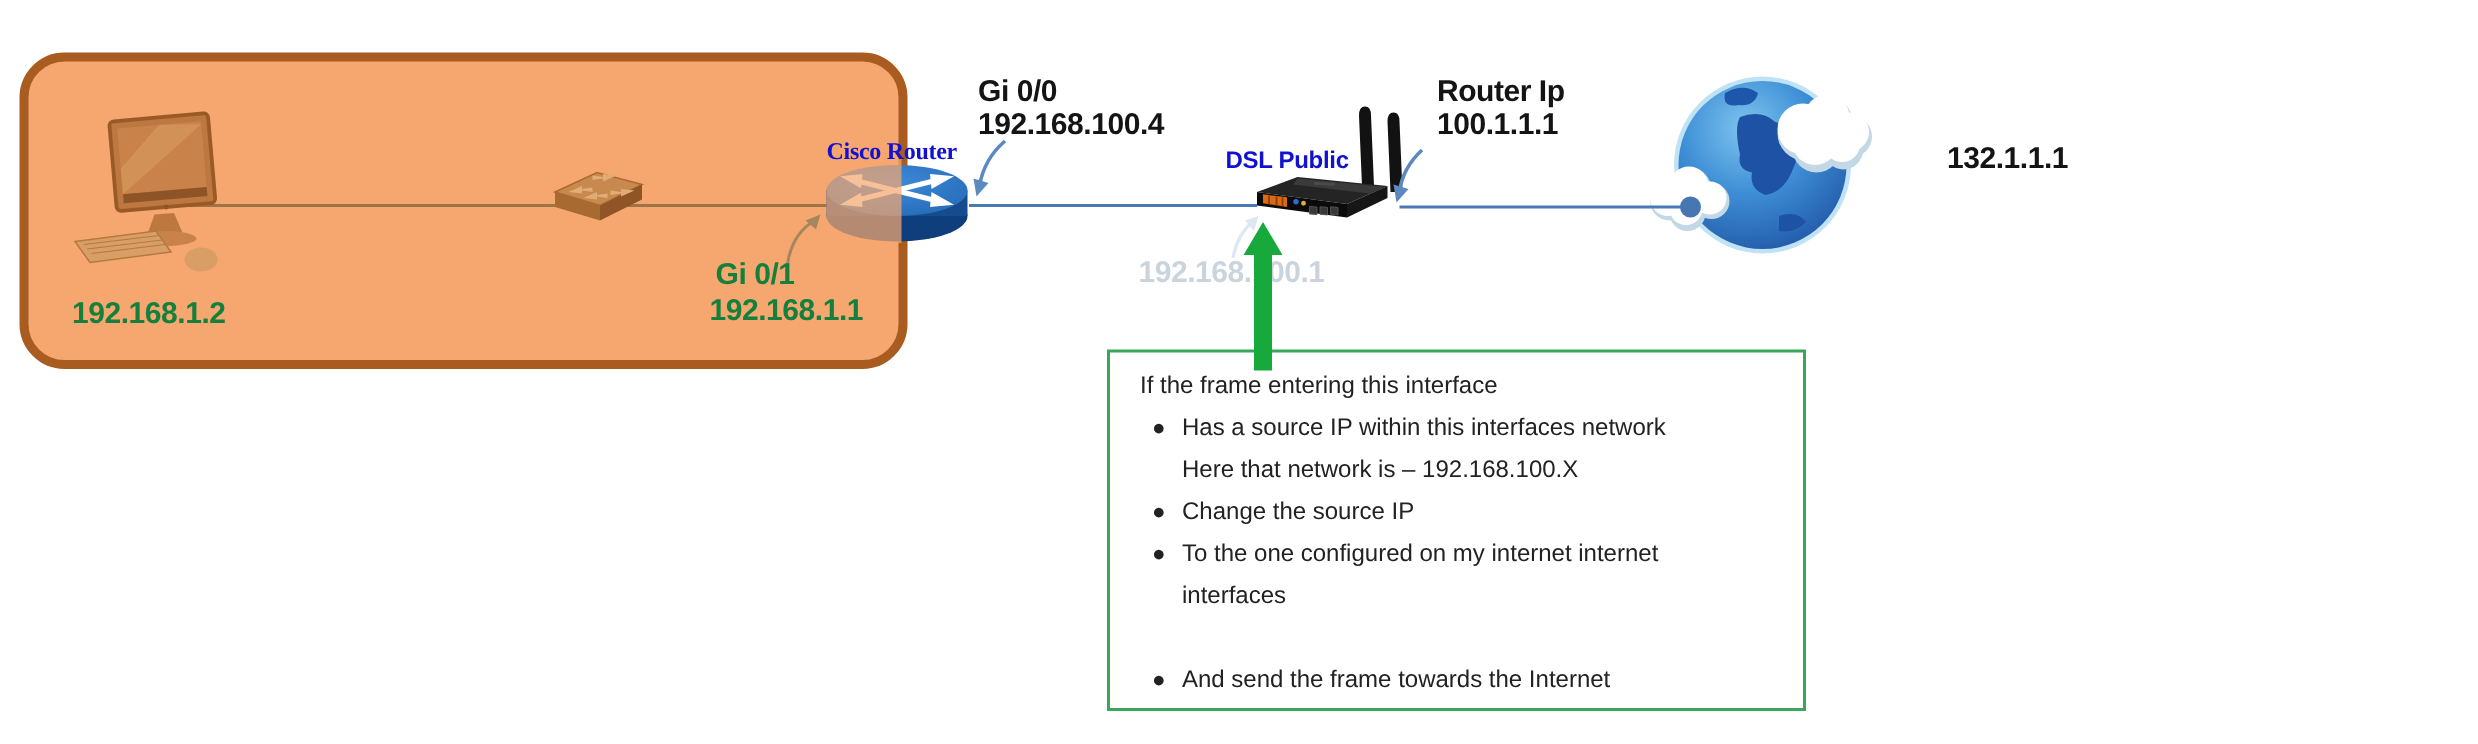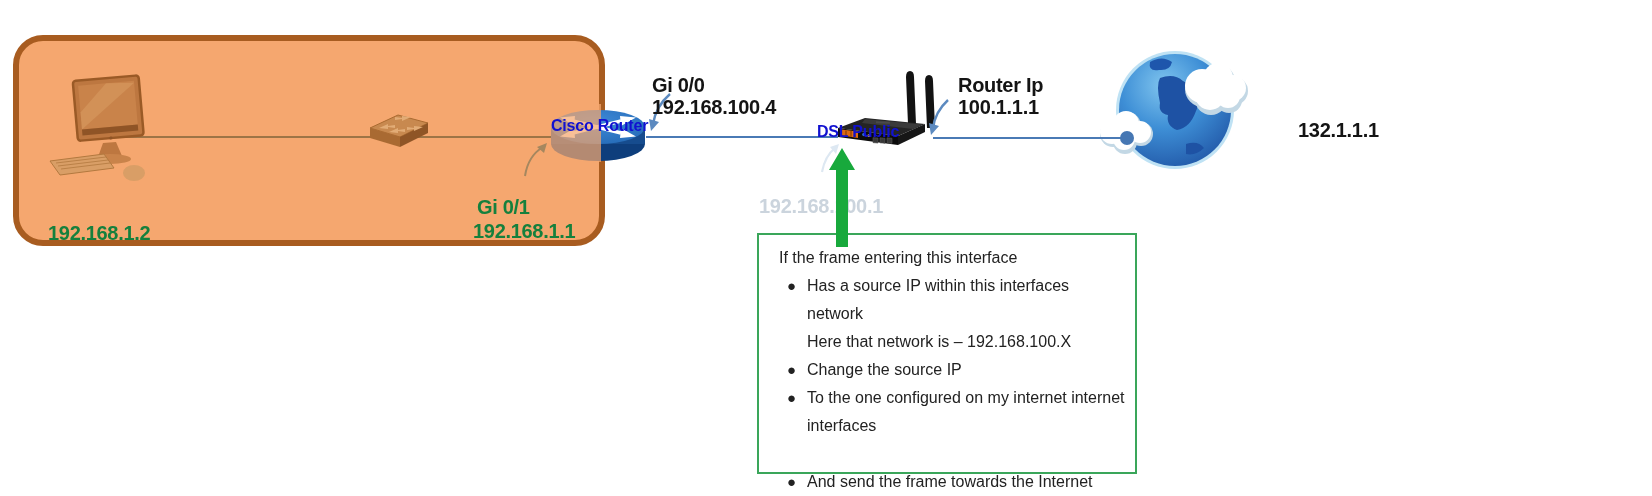--- a/index.html
+++ b/index.html
@@ -17,30 +17,30 @@
   }
   .lan-line{left:118px;top:136px;width:436px;height:2px;background:#9d7446;z-index:2;}
 
   
   .wan-line{height:2px;background:#4a7ab5;z-index:2;}
   .wan-line-1{left:646px;top:136px;width:192px;}
   .wan-line-2{left:933px;top:137px;width:196px;}
   .line-dot{left:1120px;top:131px;width:14px;height:14px;border-radius:50%;background:#4677b3;z-index:4;}
 
   
-  .lbl{white-space:nowrap;z-index:6;line-height:1.1;margin-top:24px;}
+  .lbl{white-space:nowrap;z-index:6;line-height:1.1;}
   .lbl-black{color:#141414;font-weight:bold;font-size:20px;line-height:22px;letter-spacing:-0.3px;}
   .lbl-muted{color:#15803d;font-weight:bold;font-size:20px;letter-spacing:-0.3px;}
   .lbl-faded{color:#cbd4dd;font-weight:bold;font-size:20px;letter-spacing:-0.3px;z-index:3;}
   .lbl-device{color:#1111d0;font-weight:bold;font-size:16px;letter-spacing:-0.2px;}
 
   .pc-ip{left:48px;top:198px;}
   .inside-if{left:477px;top:172px;}
   .inside-ip{left:473px;top:196px;}
-  .cisco-label{left:551px;top:93px;}
+  .cisco-label{left:551px;top:93px;font-family:Liberation Serif, serif;}
   .wan-if-block{left:652px;top:50px;}
   .dsl-label{left:817px;top:99px;}
   .dsl-lan-ip{left:759px;top:171px;}
   .publicip-block{left:958px;top:50px;}
   .internet-ip{left:1298px;top:95px;}
 
   
   .imac-icon{left:48px;top:72px;z-index:3;}
   .switch-icon{left:362px;top:110px;z-index:3;}
   .router-icon{left:549px;top:106px;z-index:3;}
@@ -50,21 +50,21 @@
 
   
   .gi01-arrow{left:518px;top:140px;z-index:5;}
   .gi00-arrow{left:646px;top:92px;z-index:5;}
   .publicip-arrow{left:924px;top:98px;z-index:5;}
   .ghost-arrow{left:818px;top:142px;z-index:4;opacity:0.85;}
   .green-arrow{left:827px;top:146px;z-index:7;}
 
   
   .note-box{
-    left:757px;top:233px;width:380px;height:241px;box-sizing:border-box;
+    left:738px;top:233px;width:466px;height:241px;box-sizing:border-box;
     border:2px solid #3aa65a;background:#ffffff;z-index:5;
     padding:9px 10px 0 20px;color:#222;font-size:16px;line-height:28px;
   }
   .note-intro{margin:0;}
   .note-list{list-style:none;margin:0;padding:0;}
   .note-item{position:relative;padding-left:28px;}
   .note-item .blt{position:absolute;left:8px;top:0;font-size:15px;}
   .note-item .ln{display:block;}
   .note-item-last{margin-top:28px;}
 </style>

